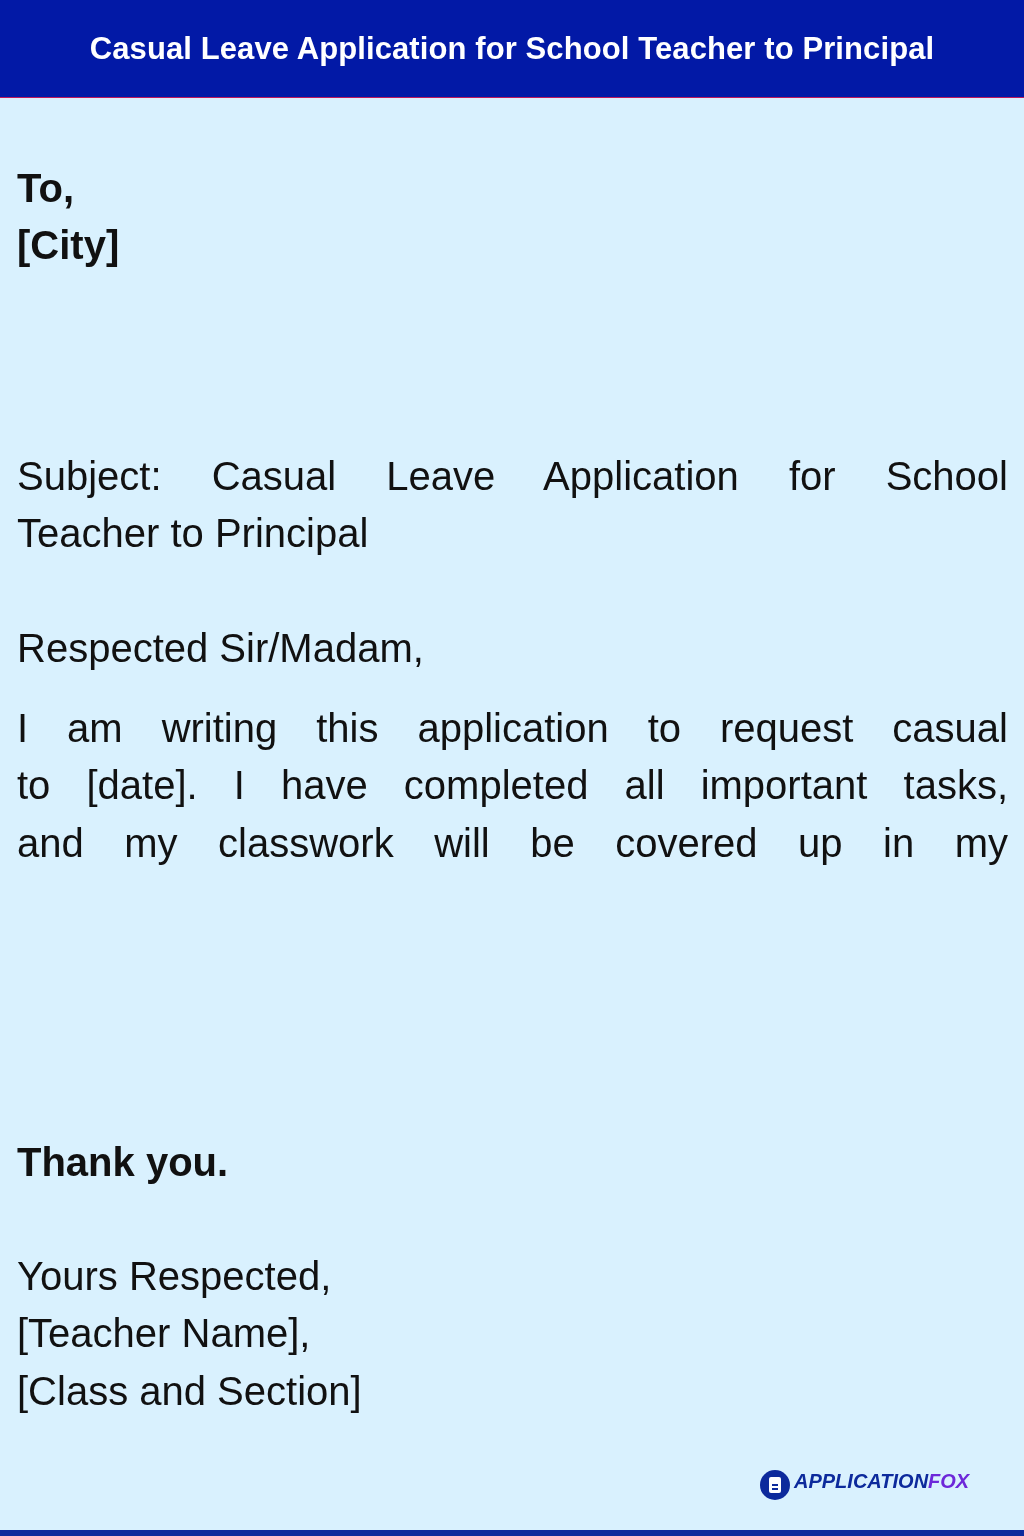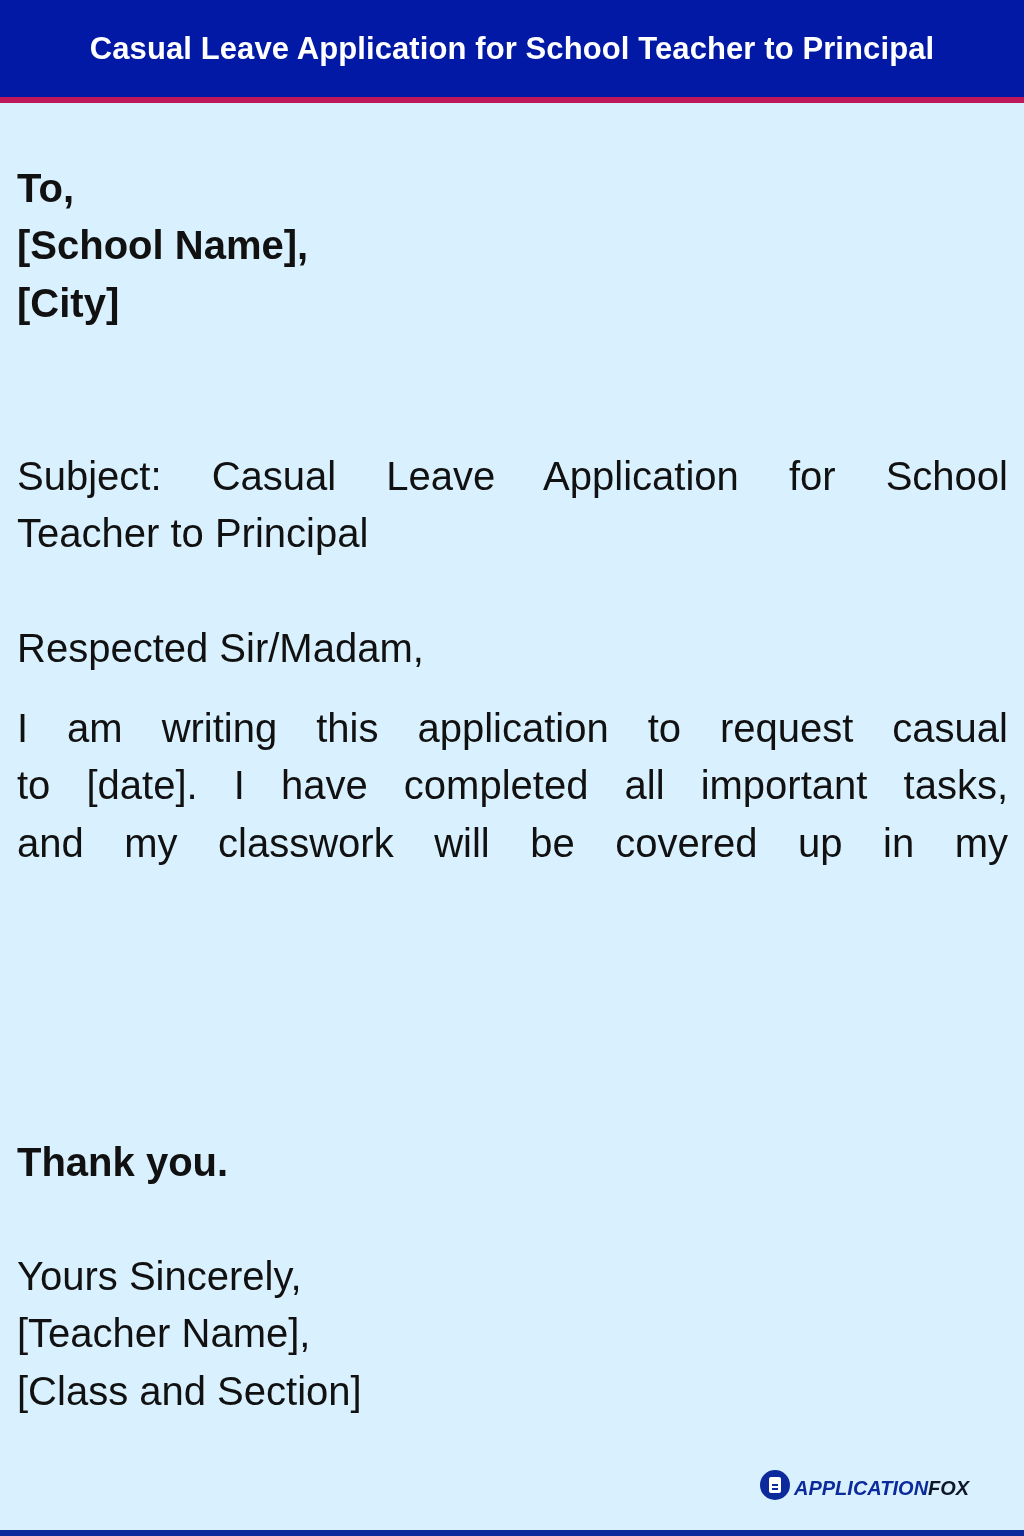--- a/index.html
+++ b/index.html
@@ -1,41 +1,40 @@
 <!DOCTYPE html>
 <html><head>
 <meta charset="utf-8">
 <style>
   html, body { margin:0; padding:0; }
   body { width:1024px; height:1536px; background:#D9F1FE; position:relative; overflow:hidden;
          font-family:"Liberation Sans", sans-serif; color:#111; }
   .header { position:absolute; left:0; top:0; width:1024px; height:97px; background:#0219A6;
-            display:flex; align-items:center; justify-content:center; border-bottom:6px solid #be185d; }
+            display:flex; align-items:center; justify-content:center; border-bottom:1px solid #be185d; }
   .header-title { color:#fff; font-weight:bold; font-size:31px; letter-spacing:0.1px; }
   .letter { position:absolute; left:17px; width:991px; font-size:40px; line-height:57.3px; }
   .line { display:block; white-space:nowrap; }
   .just-line { display:block; text-align:justify; text-align-last:justify; }
-  .footer-logo { position:absolute; left:760px; top:1470px; height:30px; display:flex; align-items:flex-end; }
+  .footer-logo { position:absolute; left:760px; top:1470px; height:30px; display:flex; align-items:flex-start; }
   .logo-icon { width:30px; height:30px; border-radius:50%; background:#0D2A9C; position:relative; margin-right:4px; }
   .logo-icon::before { content:""; position:absolute; left:9px; top:7px; width:12px; height:16px; background:#fff; border-radius:2px; }
   .logo-icon::after { content:""; position:absolute; left:12px; top:14px; width:6px; height:2px; background:#0D2A9C; box-shadow:0 4px 0 #0D2A9C; }
   .logo-a { font-weight:bold; font-style:italic; font-size:20px; color:#0D2A9C; }
-  .logo-b { font-weight:bold; font-style:italic; font-size:20px; color:#0f172a; }
+  .logo-b { font-weight:bold; font-style:italic; font-size:20px; color:#6d28d9; }
   .bottom-bar { position:absolute; left:0; top:1530px; width:1024px; height:6px; background:#0D2A9C; }
 </style>
 </head>
 <body>
 
 <div class="header">
   <span class="header-title">Casual Leave Application for School Teacher to Principal</span>
 </div>
 
 <div class="letter" style="top:160px;font-weight:bold;">
   <span class="line">To,</span>
-  <span class="line">[School Name],</span>
   <span class="line">[City]</span>
 </div>
 
 <div class="letter" style="top:448px;">
   <span class="just-line">Subject: Casual Leave Application for School</span>
   <span class="line">Teacher to Principal</span>
 </div>
 
 <div class="letter" style="top:620px;">
   <span class="line">Respected Sir/Madam,</span>
@@ -45,21 +44,21 @@
   <span class="just-line">I am writing this application to request casual</span>
   <span class="just-line">to [date]. I have completed all important tasks,</span>
   <span class="just-line">and my classwork will be covered up in my</span>
 </div>
 
 <div class="letter" style="top:1134px;font-weight:bold;">
   <span class="line">Thank you.</span>
 </div>
 
 <div class="letter" style="top:1248px;">
-  <span class="line">Yours Sincerely,</span>
+  <span class="line">Yours Respected,</span>
   <span class="line">[Teacher Name],</span>
   <span class="line">[Class and Section]</span>
 </div>
 
 <div class="footer-logo">
   <span class="logo-icon"></span>
   <span class="logo-a">APPLICATION</span>
   <span class="logo-b">FOX</span>
 </div>
 

